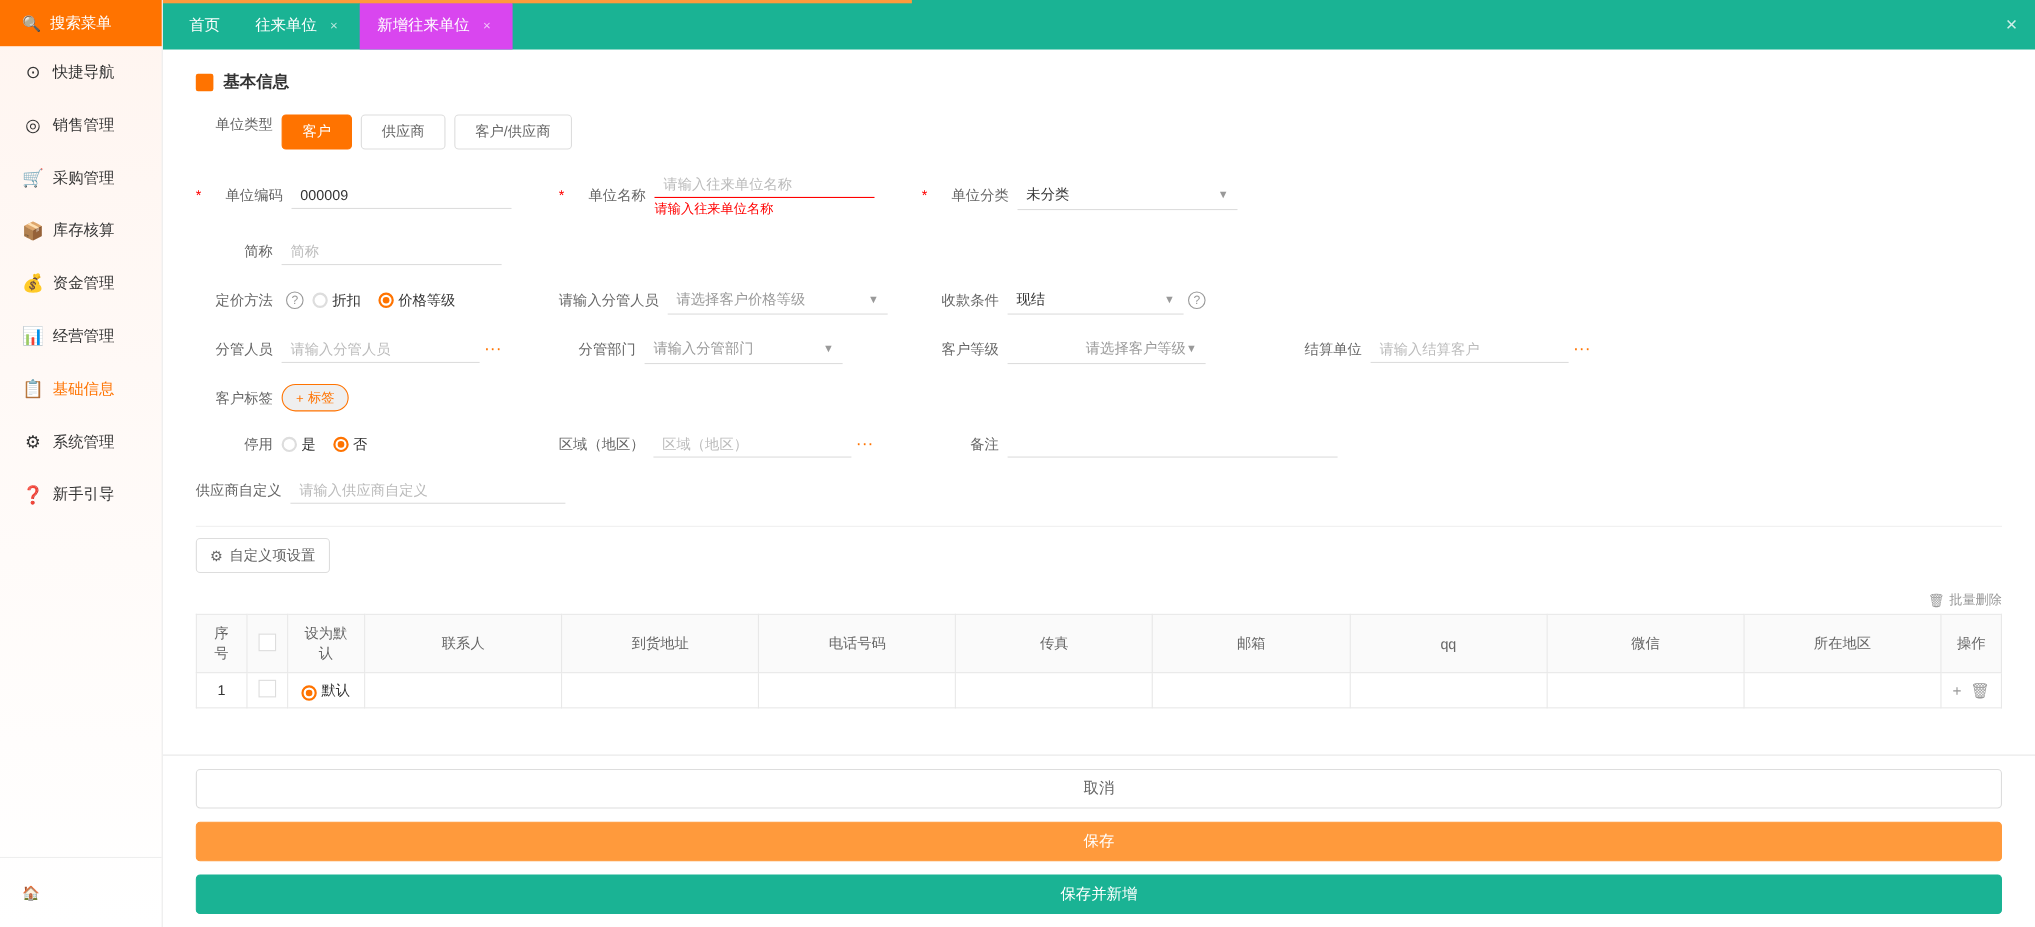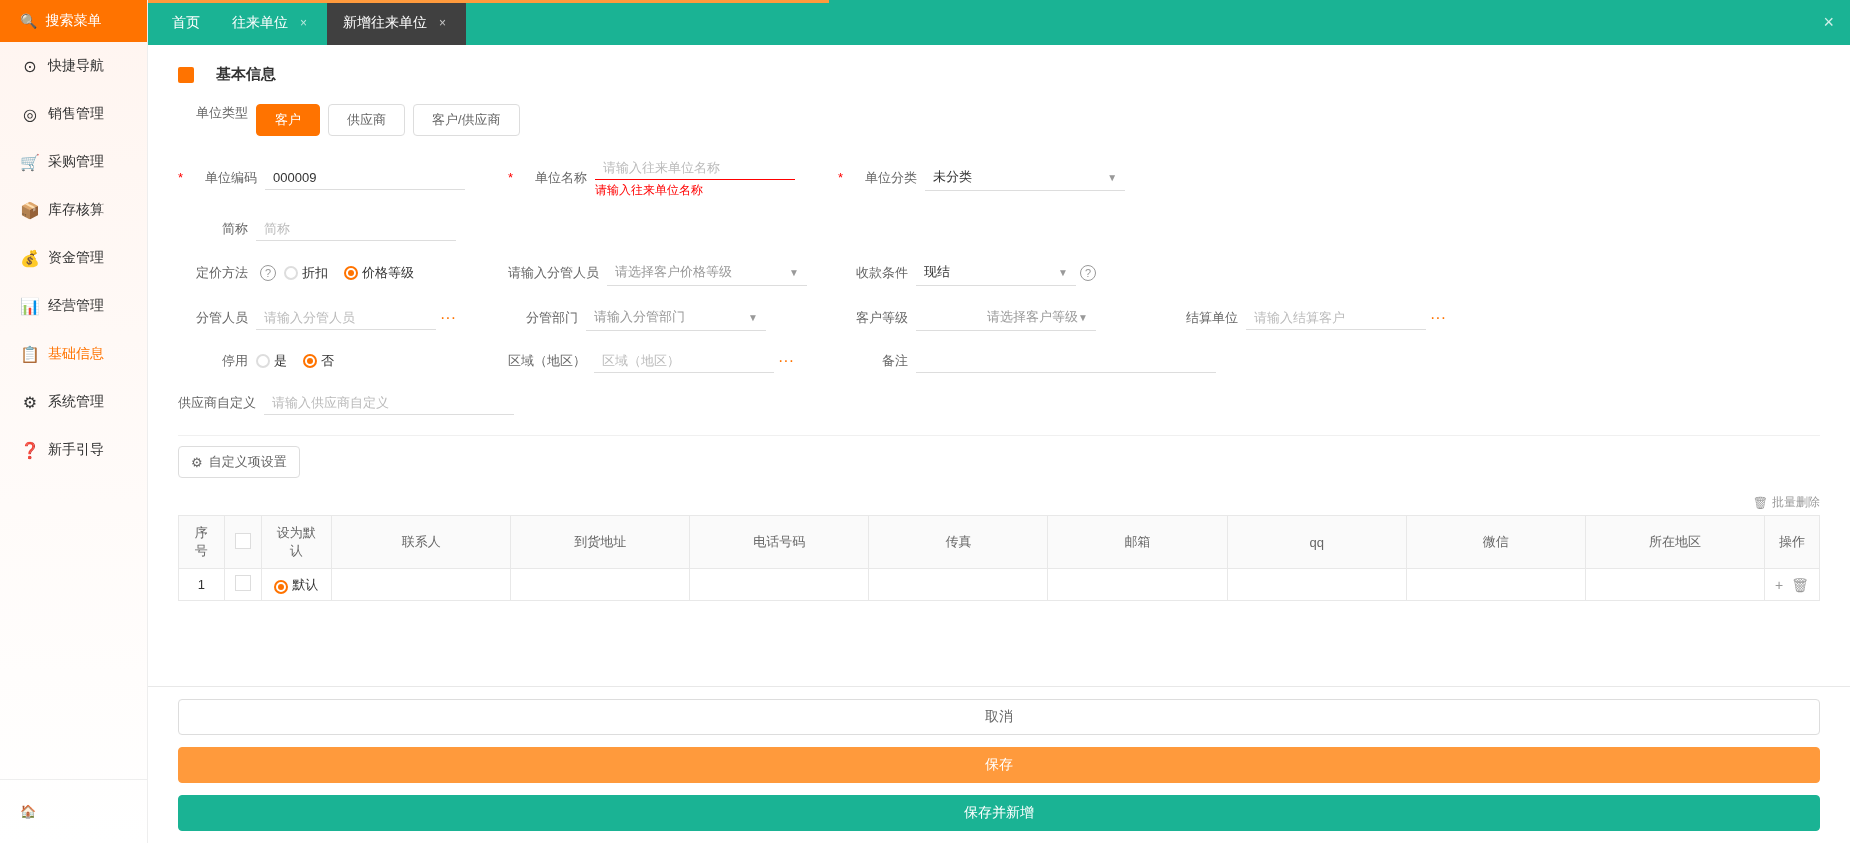--- a/index.html
+++ b/index.html
@@ -72,21 +72,21 @@
       height: 45px;
       display: flex;
       align-items: center;
       gap: 8px;
       cursor: pointer;
       color: white;
       font-size: 14px;
       white-space: nowrap;
     }
     .tab.active {
-      background: #404040;
+      background: #d946ef;
       border-radius: 4px 4px 0 0;
       text-align: center;
     }
     .tab-close {
       font-size: 12px;
       opacity: 0.7;
       cursor: pointer;
       padding: 2px 4px;
     }
     .tab-bar-close {
@@ -103,21 +103,21 @@
       flex: 1;
       overflow-y: auto;
       background: white;
       padding: 20px 30px;
     }
 
     
     .section-title {
       display: flex;
       align-items: center;
-      gap: 22px;
+      gap: 9px;
       font-size: 15px;
       font-weight: bold;
       color: #333;
       margin-bottom: 20px;
     }
     .section-icon {
       width: 16px;
       height: 16px;
       background: #ff7300;
       display: inline-block;
@@ -550,20 +550,29 @@
           <span class="select-arrow">▼</span>
         </div>
       </div>
       <div class="form-item">
         <span class="form-label">结算单位</span>
         <input type="text" class="form-input" placeholder="请输入结算客户" style="width: 180px;">
         <span class="more-btn">···</span>
       </div>
     </div>
 
+    <div class="form-row">
+      <div class="form-item">
+        <span class="form-label">客户标签</span>
+        <button class="tag-add-btn">
+          <span>+</span>
+          <span>标签</span>
+        </button>
+      </div>
+    </div>
 
     <div class="form-row">
       <div class="form-item">
         <span class="form-label">停用</span>
         <div class="radio-group">
           <div class="radio-item">
             <div class="radio-circle"></div>
             <span>是</span>
           </div>
           <div class="radio-item">

